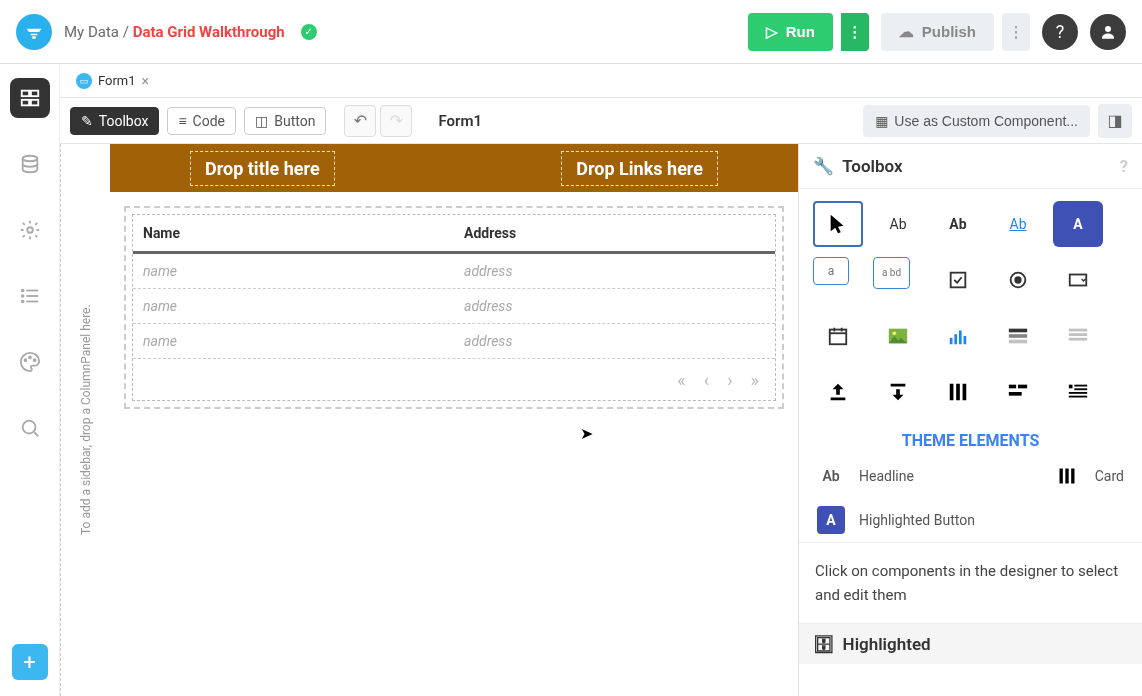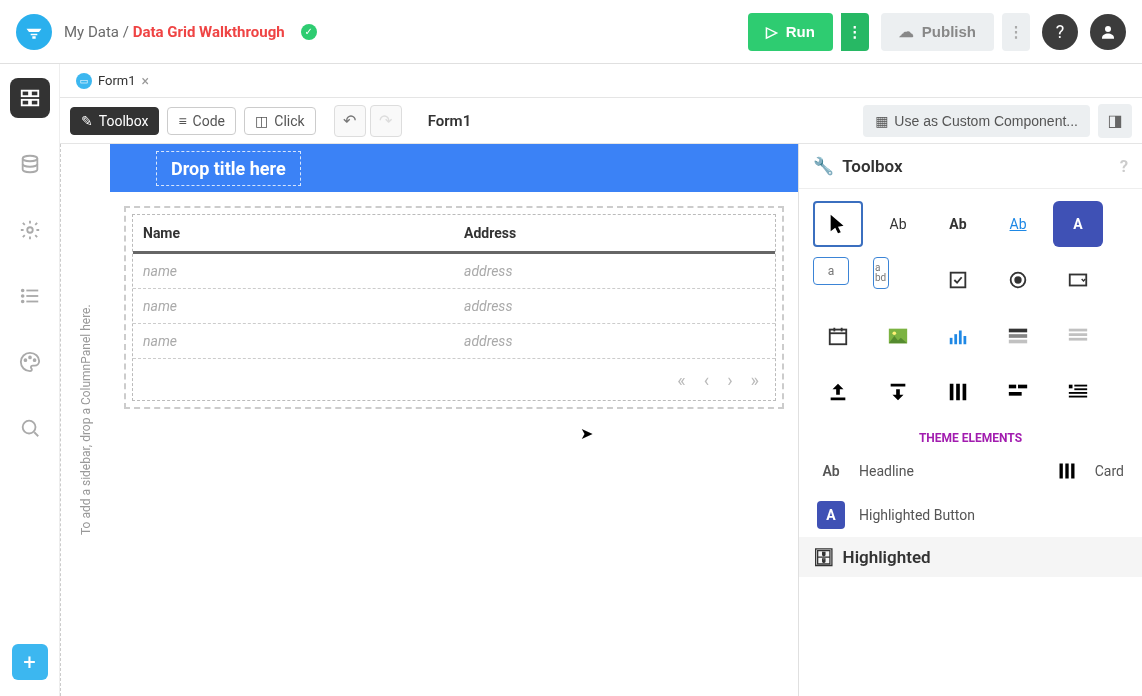--- a/index.html
+++ b/index.html
@@ -45,21 +45,21 @@
   .form-label { font-size:15px; font-weight:600; color:#333; margin-left:18px; }
   .right-sub { display:flex; align-items:center; gap:8px; }
   .cc-btn { background:#eceff1; border:none; padding:8px 12px; border-radius:4px; font-size:14px; color:#555; cursor:pointer; display:flex; align-items:center; gap:6px;}
   .dock-btn { width:34px; height:34px; background:#eceff1; border-radius:4px; display:flex; align-items:center; justify-content:center; cursor:pointer; color:#666;}
 
   
   .canvas { flex:1; display:flex; background:#fff; overflow:hidden; }
   .sidebar-drop { width:50px; writing-mode: vertical-rl; transform: rotate(180deg); display:flex; align-items:center; justify-content:center; font-size:12px; color:#999; border-right:1px dashed #ccc; padding:10px 4px; }
 
   .design-surface { flex:1; position:relative; }
-  .title-bar { height:48px; background:#3b82f6; display:flex; align-items:center; justify-content:space-between; padding:0 46px;gap:16px; }
+  .title-bar { height:48px; background:#a16207; display:flex; align-items:center; justify-content:space-between; padding:0 80px;gap:16px; }
   .drop-box { border:1px dashed rgba(255,255,255,0.8); padding:6px 14px; color:#fff; font-weight:700; font-size:18px; }
 
   .content-card { margin:14px; border:2px dashed #ccc; padding:6px; }
   .data-grid { border:1px dashed #bbb; }
   .grid-header { display:flex; border-bottom:3px solid #666; }
   .grid-header .cell { flex:1; padding:10px 10px; font-weight:700; font-size:14px; color:#333; }
   .grid-row { display:flex; border-bottom:1px dashed #ccc; }
   .grid-row .cell { flex:1; padding:9px 10px; font-size:14px; color:#aaa; font-style:italic; }
   .grid-footer { display:flex; justify-content:flex-end; gap:18px; padding:10px 16px; color:#bbb; font-size:18px; }
   .grid-footer span { cursor:pointer; }
@@ -68,25 +68,25 @@
   
   .right-panel { width:344px; border-left:1px solid #e0e0e0; display:flex; flex-direction:column; overflow:auto; }
   .panel-title { display:flex; align-items:center; gap:8px; padding:12px 14px; font-size:17px; font-weight:600; border-bottom:1px solid #eee;}
   .panel-title .help { margin-left:auto; color:#ccc; }
   .tool-grid { display:grid; grid-template-columns: repeat(5, 50px); gap:10px; padding:12px 14px; justify-content:start;}
   .tool { width:50px; height:46px; display:flex; align-items:center; justify-content:center; border:1px solid transparent; border-radius:4px; cursor:pointer; font-size:14px; color:#333; }
   .tool.selected { border:2px solid #3b6fbf; }
   .tool.link { color:#1e88e5; text-decoration:underline; }
   .tool.btnlook { background:#3f51b5; color:#fff; border-radius:6px; font-weight:700; }
   .tool.input { border:1px solid #3b84d6; font-size:12px; padding:2px 4px; color:#777; height:28px; width:36px; }
-  .tool.area { border:1px solid #3b84d6; font-size:10px; height:32px; width:16px; padding:1px; color:#777; line-height:1;}
+  .tool.area { border:1px solid #3b84d6; font-size:10px; height:32px; width:37px; padding:1px; color:#777; line-height:1;}
   .tool-svg { width:22px; height:22px; }
 
   .see-more { padding:6px 14px; font-size:12px; font-weight:700; color:#555; cursor:pointer; }
-  .theme-title { text-align:center; font-size:12px; font-weight:700; color:#a21caf; padding:4px 0; }
+  .theme-title { text-align:center; font-size:16px; font-weight:700; color:#3b82f6; padding:4px 0; }
   .theme-row { display:flex; align-items:center; gap:14px; padding:8px 18px; font-size:14px; color:#555;}
   .theme-row .mini { width:28px; height:28px; display:flex; align-items:center; justify-content:center; }
   .hl-btn { background:#3f51b5; color:#fff; border-radius:4px; width:28px; height:28px; display:flex; align-items:center; justify-content:center; font-weight:700;}
 
   .hint { padding:16px; font-size:15px; color:#444; border-top:1px solid #eee; border-bottom:1px solid #eee; line-height:1.6;}
   .props { padding:10px 14px; font-size:17px; font-weight:600; display:flex; align-items:center; gap:8px; background:#f5f5f5;}
 </style>
 </head>
 <body>
 
@@ -187,21 +187,21 @@
       <div class="seg dark">
         <span>✎</span>
         <span>Toolbox</span>
       </div>
       <div class="seg">
         <span>≡</span>
         <span>Code</span>
       </div>
       <div class="seg">
         <span>◫</span>
-        <span>Click</span>
+        <span>Button</span>
       </div>
       <div class="undo-redo">
         <div class="undo-btn">↶</div>
         <div class="undo-btn disabled">↷</div>
       </div>
       <div class="form-label">Form1</div>
       <div class="subbar-spacer"></div>
       <div class="right-sub">
         <button class="cc-btn">
           <span>▦</span>
@@ -211,20 +211,21 @@
       </div>
     </div>
 
     <div class="canvas">
 
       <div class="sidebar-drop">To add a sidebar, drop a ColumnPanel here.</div>
 
       <div class="design-surface">
         <div class="title-bar">
           <div class="drop-box">Drop title here</div>
+          <div class="drop-box">Drop Links here</div>
         </div>
 
         <div class="content-card">
           <div class="data-grid">
             <div class="grid-header">
               <div class="cell">Name</div>
               <div class="cell">Address</div>
             </div>
             <div class="grid-row">
               <div class="cell">name</div>
@@ -389,20 +390,21 @@
                 <rect x="17" y="3" width="4" height="18"></rect>
               </svg>
             </div>
           <span>Card</span>
         </div>
         <div class="theme-row">
           <div class="hl-btn">A</div>
           <span>Highlighted Button</span>
         </div>
 
+        <div class="hint">Click on components in the designer to select and edit them</div>
 
         <div class="props">
           <span>🗄</span>
           <span>Highlighted</span>
         </div>
       </div>
 
     </div>
   </div>
 </div>

